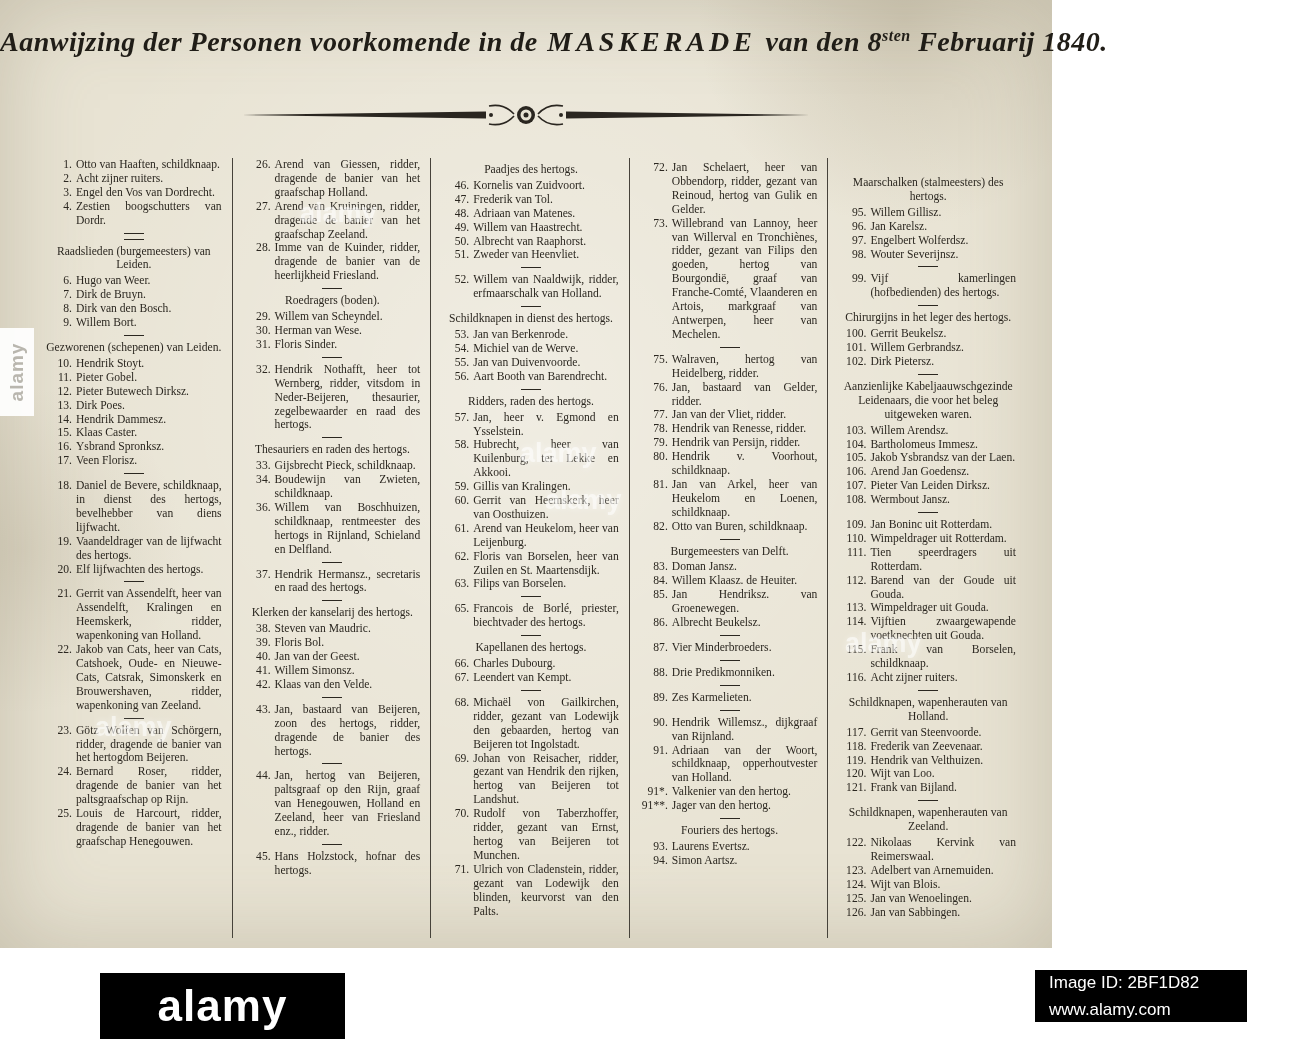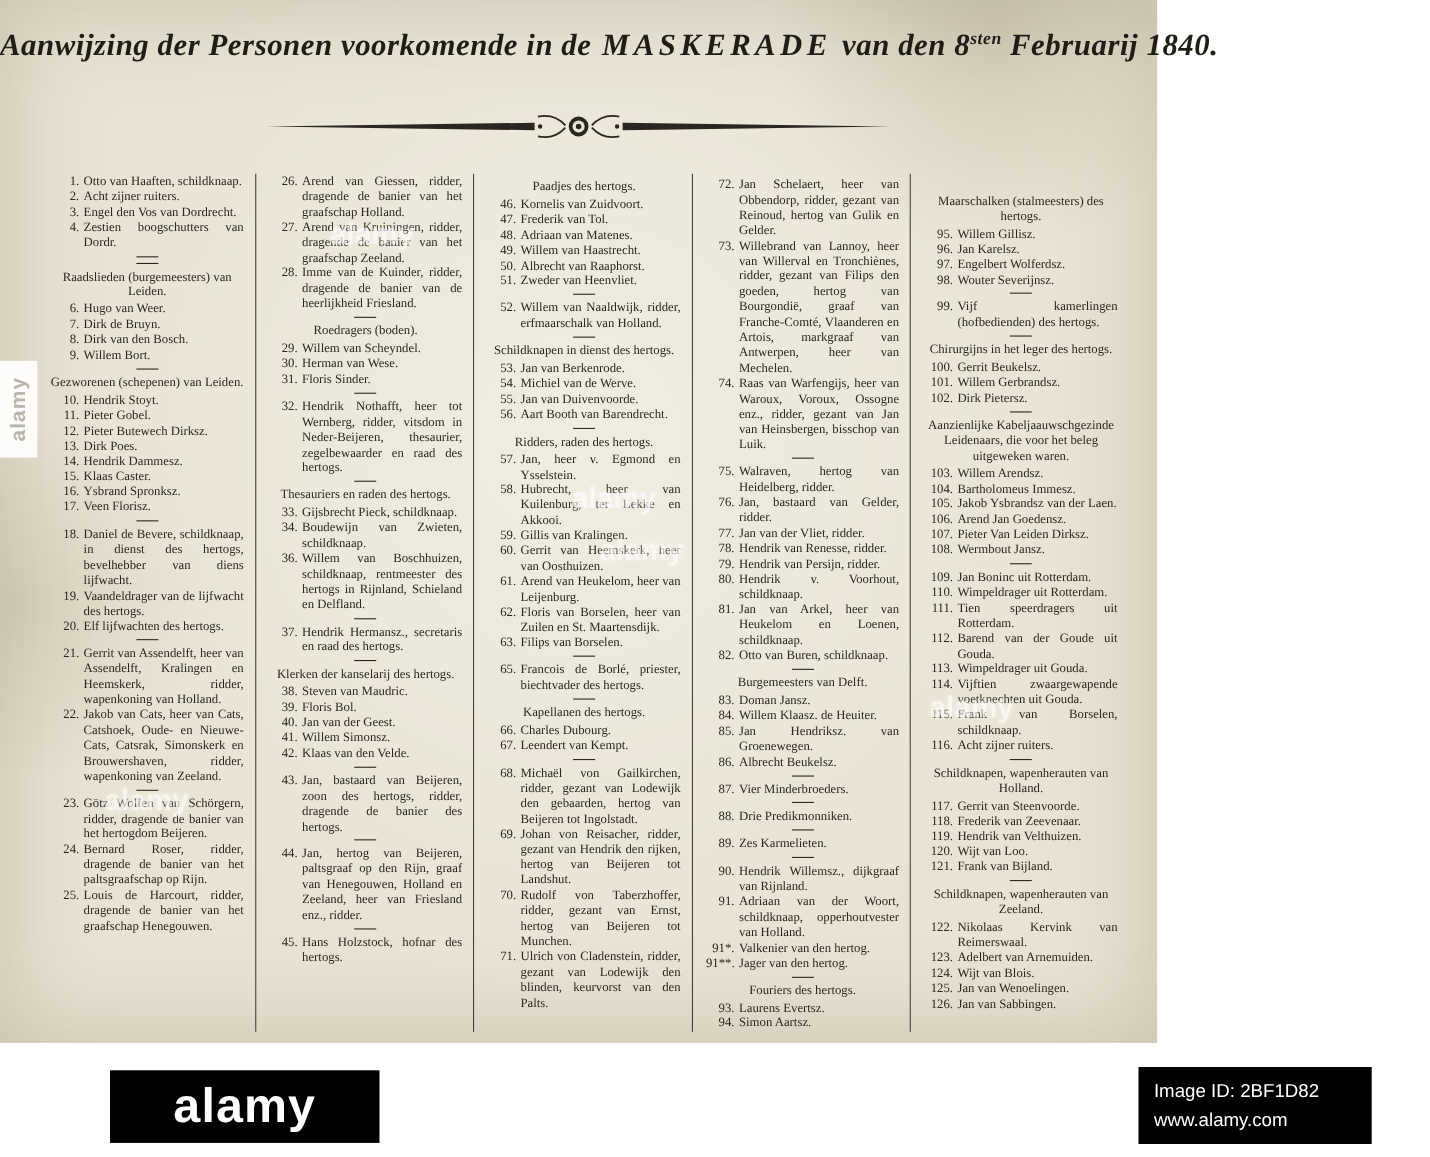--- a/index.html
+++ b/index.html
@@ -55,21 +55,21 @@
     text-shadow:0 0 7px rgba(255,255,255,0.5);pointer-events:none;
   }
   
   .logo-box{
     position:absolute;left:100px;top:973px;width:245px;height:66px;background:#000;
     color:#fff;display:flex;align-items:center;justify-content:center;
     font-family:"Liberation Sans",sans-serif;font-weight:bold;font-size:44px;
     letter-spacing:1px;
   }
   .id-box{
-    position:absolute;left:1035px;top:970px;width:212px;height:70px;background:#000;
+    position:absolute;left:1035px;top:970px;width:212px;height:52px;background:#000;
     color:#fff;display:flex;flex-direction:column;justify-content:center;gap:7px;
     padding:0 14px;box-sizing:border-box;
     font-family:"Liberation Sans",sans-serif;font-size:17px;
   }
 </style>
 </head>
 <body>
 
 <div class="photo">
 
@@ -195,21 +195,20 @@
         <div class="entry"><span class="num">67.</span><span>Leendert van Kempt.</span></div>
         <div class="divider"></div>
         <div class="entry"><span class="num">68.</span><span>Michaël von Gailkirchen, ridder, gezant van Lodewijk den gebaarden, hertog van Beijeren tot Ingolstadt.</span></div>
         <div class="entry"><span class="num">69.</span><span>Johan von Reisacher, ridder, gezant van Hendrik den rijken, hertog van Beijeren tot Landshut.</span></div>
         <div class="entry"><span class="num">70.</span><span>Rudolf von Taberzhoffer, ridder, gezant van Ernst, hertog van Beijeren tot Munchen.</span></div>
         <div class="entry"><span class="num">71.</span><span>Ulrich von Cladenstein, ridder, gezant van Lodewijk den blinden, keurvorst van den Palts.</span></div>
       </div>
       <div class="col">
         <div class="entry"><span class="num">72.</span><span>Jan Schelaert, heer van Obbendorp, ridder, gezant van Reinoud, hertog van Gulik en Gelder.</span></div>
         <div class="entry"><span class="num">73.</span><span>Willebrand van Lannoy, heer van Willerval en Tronchiènes, ridder, gezant van Filips den goeden, hertog van Bourgondië, graaf van Franche-Comté, Vlaanderen en Artois, markgraaf van Antwerpen, heer van Mechelen.</span></div>
-        <div class="entry"><span class="num">74.</span><span>Raas van Warfengijs, heer van Waroux, Voroux, Ossogne enz., ridder, gezant van Jan van Heinsbergen, bisschop van Luik.</span></div>
         <div class="divider"></div>
         <div class="entry"><span class="num">75.</span><span>Walraven, hertog van Heidelberg, ridder.</span></div>
         <div class="entry"><span class="num">76.</span><span>Jan, bastaard van Gelder, ridder.</span></div>
         <div class="entry"><span class="num">77.</span><span>Jan van der Vliet, ridder.</span></div>
         <div class="entry"><span class="num">78.</span><span>Hendrik van Renesse, ridder.</span></div>
         <div class="entry"><span class="num">79.</span><span>Hendrik van Persijn, ridder.</span></div>
         <div class="entry"><span class="num">80.</span><span>Hendrik v. Voorhout, schildknaap.</span></div>
         <div class="entry"><span class="num">81.</span><span>Jan van Arkel, heer van Heukelom en Loenen, schildknaap.</span></div>
         <div class="entry"><span class="num">82.</span><span>Otto van Buren, schildknaap.</span></div>
         <div class="divider"></div>

